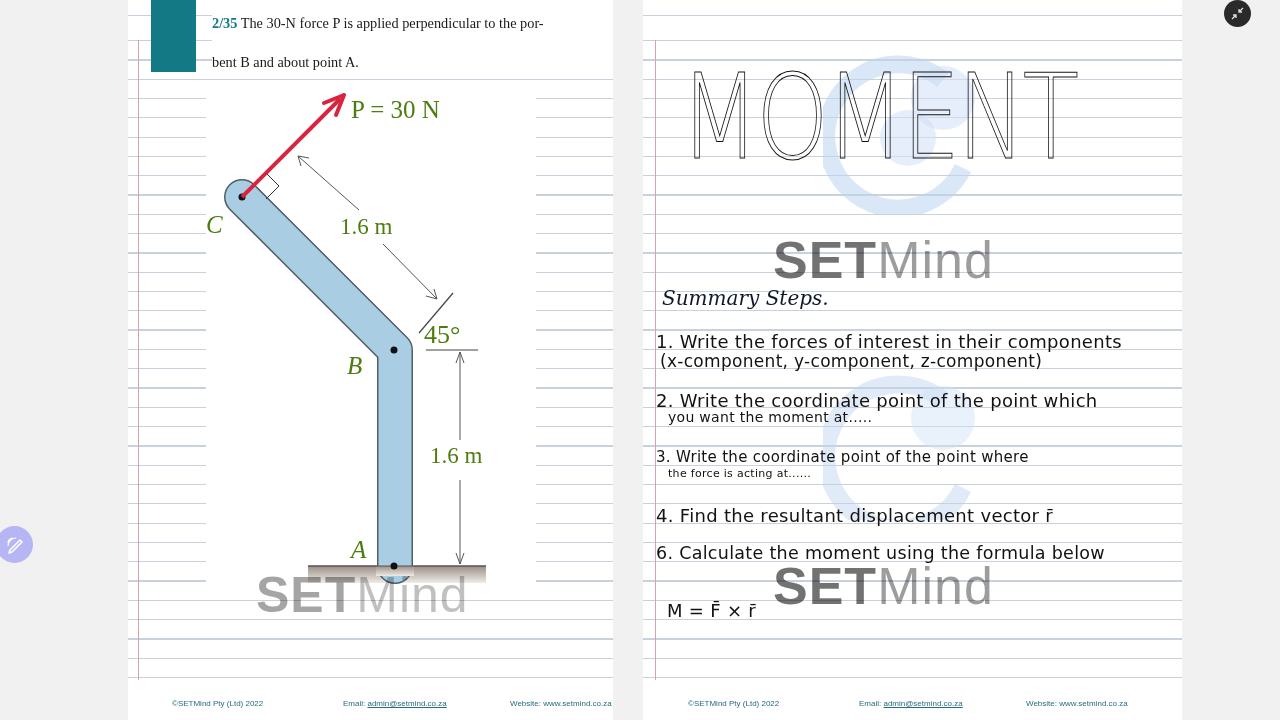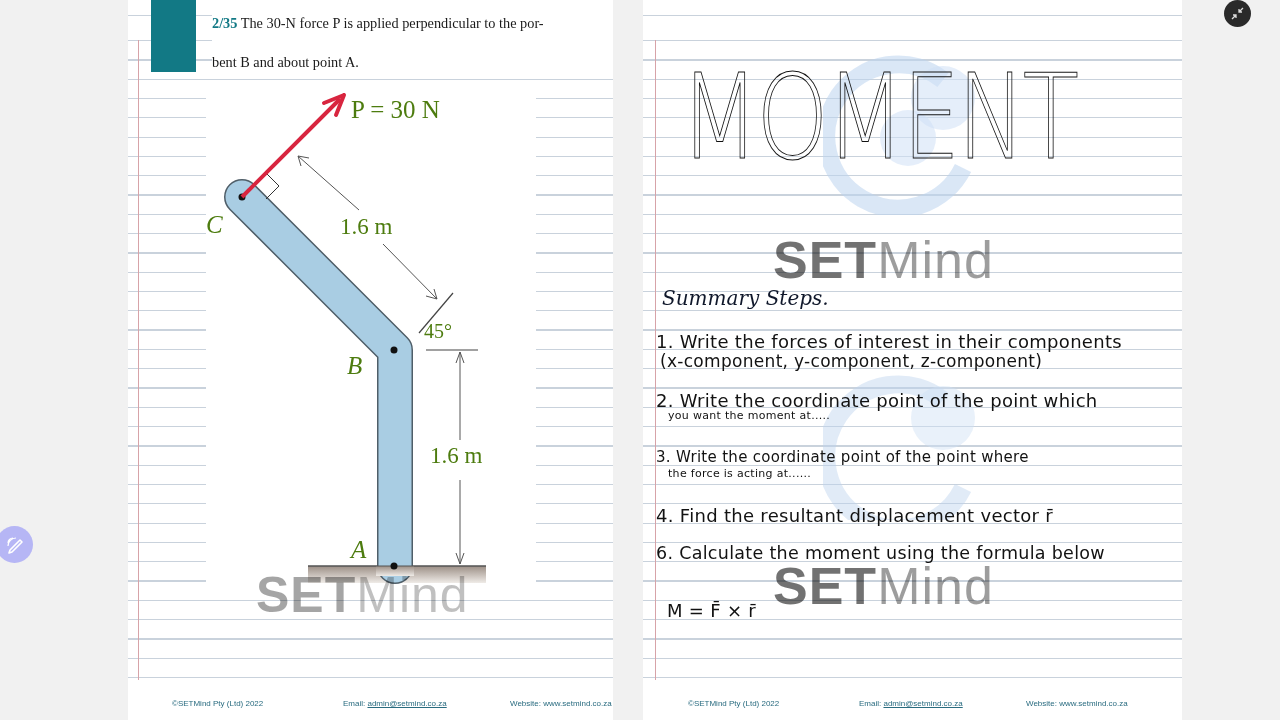--- a/index.html
+++ b/index.html
@@ -76,21 +76,21 @@
 
       <line x1="220" y1="270" x2="272" y2="270" stroke="#444" stroke-width="1.2"></line>
       <line x1="254" y1="272" x2="254" y2="360" stroke="#555" stroke-width="1"></line>
       <line x1="254" y1="400" x2="254" y2="484" stroke="#555" stroke-width="1"></line>
       <path d="M254,272 L250,283 M254,272 L258,283" stroke="#555" stroke-width="1" fill="none"></path>
       <path d="M254,484 L250,473 M254,484 L258,473" stroke="#555" stroke-width="1" fill="none"></path>
     </svg>
     <span class="hw" style="left:145px;top:16px;font-family:'Liberation Serif',serif;font-size:25px;">P = 30 N</span>
     <span class="hw" style="left:0px;top:131px;font-family:'Liberation Serif',serif;font-style:italic;font-size:25px;">C</span>
     <span class="hw" style="left:134px;top:134px;font-family:'Liberation Serif',serif;font-size:23px;">1.6 m</span>
-    <span class="hw" style="left:218px;top:240px;font-family:'Liberation Serif',serif;font-size:20px;">45°</span>
+    <span class="hw" style="left:218px;top:240px;font-family:'Liberation Serif',serif;font-size:26px;">45°</span>
     <span class="hw" style="left:141px;top:272px;font-family:'Liberation Serif',serif;font-style:italic;font-size:25px;">B</span>
     <span class="hw" style="left:224px;top:363px;font-family:'Liberation Serif',serif;font-size:23px;">1.6 m</span>
     <span class="hw" style="left:145px;top:456px;font-family:'Liberation Serif',serif;font-style:italic;font-size:25px;">A</span>
   </div>
 
   <div class="watermark" style="left:128px;top:566px;font-size:50px;opacity:.35;"><span>SET</span><span class="mind">Mind</span></div>
 
   <div class="footer-mask"></div>
   <div class="footer">
     <span style="left:44px">©SETMind Pty (Ltd) 2022</span>
@@ -122,21 +122,21 @@
     <span style="left:383px">Website: www.setmind.co.za</span>
   </div>
 </div>
 
 <div class="title-hw">MOMENT</div>
 <div class="summary-hw">Summary Steps.</div>
 
 <div class="step" style="top:331px">1. Write the forces of interest in their components</div>
 <div class="step" style="top:351px;left:660px;font-size:17px">(x-component, y-component, z-component)</div>
 <div class="step" style="top:390px">2. Write the coordinate point of the point which</div>
-<div class="step" style="top:409px;left:668px;font-size:11px">you want the moment at.....</div>
+<div class="step" style="top:409px;left:668px;font-size:14px">you want the moment at.....</div>
 <div class="step" style="top:448px;font-size:15px">3. Write the coordinate point of the point where</div>
 <div class="step" style="top:467px;left:668px;font-size:11px">the force is acting at......</div>
 <div class="step" style="top:505px">4. Find the resultant displacement vector r̄</div>
 <div class="step" style="top:543px;font-size:17.5px">6. Calculate the moment using the formula below</div>
 <div class="step" style="top:600px;left:667px;font-size:18px">M = F̄ × r̄</div>
 
 <div class="float-btn" id="exit-fullscreen">
   <svg width="13" height="13" viewBox="0 0 13 13">
     <path d="M12,1 L8,5 M8,2 L8,5 L11,5 M1,12 L5,8 M2,8 L5,8 L5,11" stroke="#ddd" stroke-width="1.3" fill="none"></path>
   </svg>

